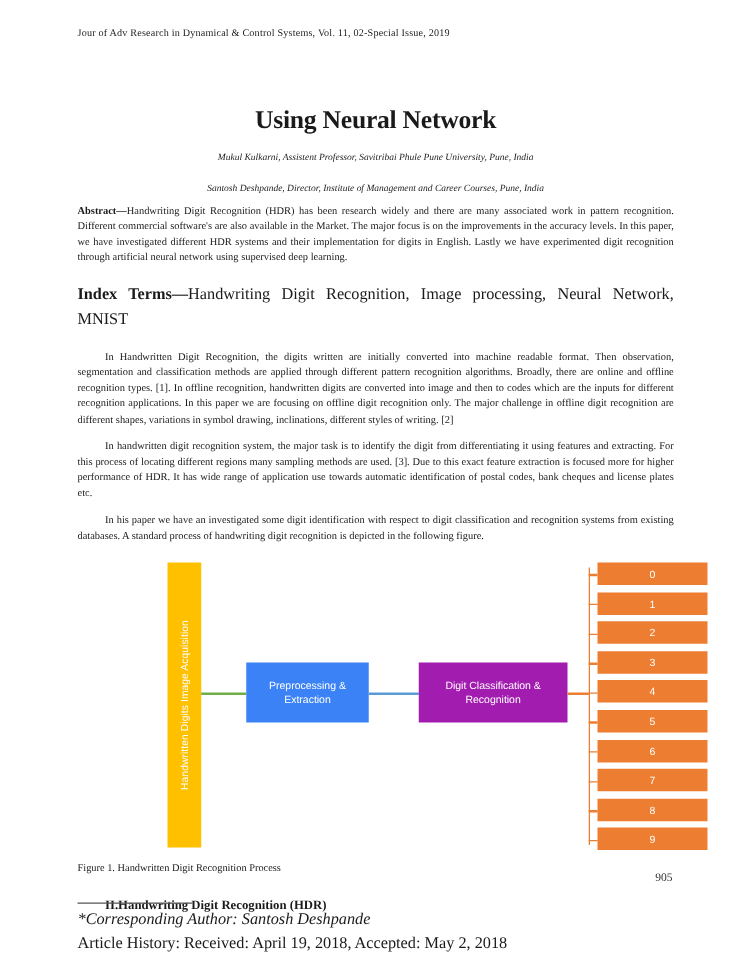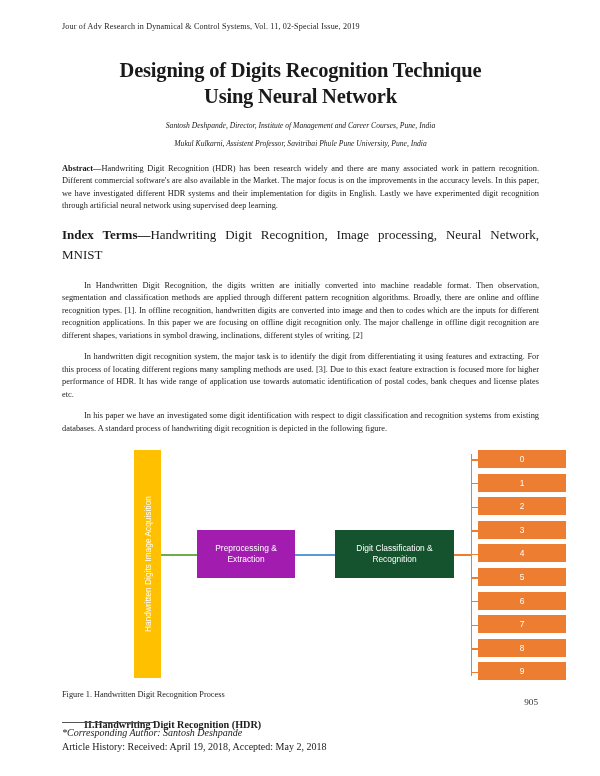--- a/index.html
+++ b/index.html
@@ -134,29 +134,29 @@
     font-family: "Liberation Sans", sans-serif;
     font-size: 8.4px;
     line-height: 1.42;
     padding: 2px;
   }
   .pbox.green {
     left: 135px;
     top: 86px;
     width: 98px;
     height: 48px;
-    background: #a21caf;
+    background: #3b82f6;
     justify-content: flex-end;
   }
   .pbox.blue {
     left: 273px;
     top: 86px;
     width: 119px;
     height: 48px;
-    background: #14532d;
+    background: #a21caf;
   }
   .conn {
     position: absolute;
     height: 1.4px;
   }
   .conn.c1 { left: 99px;  top: 110px; width: 36px; background: #70AD47; }
   .conn.c2 { left: 233px; top: 110px; width: 40px; background: #5B9BD5; }
   .conn.c3 { left: 392px; top: 110px; width: 17px; background: #ED7D31; }
 
   .trunk {
@@ -231,40 +231,40 @@
     top: 722px;
     width: 477px;
   }
   .footnote-rule {
     width: 92px;
     height: 1.1px;
     background: #555;
     margin-bottom: 3px;
   }
   .footnote-line {
-    font-size: 10px;
+    font-size: 13px;
     line-height: 1.42;
   }
   .footnote-line.corr { font-style: italic; }
 </style>
 </head>
 <body>
 
 <div class="page">
   <div class="content">
 
     <div class="running-head">Jour of Adv Research in Dynamical &amp; Control Systems, Vol. 11, 02-Special Issue, 2019</div>
 
     <h1 class="title">
-      <span>Designing of Digits Recognition Technique</span><br>
+      <br>
       <span>Using Neural Network</span>
     </h1>
 
+    <div class="author-line second">Mukul Kulkarni, Assistent Professor, Savitribai Phule Pune University, Pune, India</div>
     <div class="author-line">Santosh Deshpande, Director, Institute of Management and Career Courses, Pune, India</div>
-    <div class="author-line second">Mukul Kulkarni, Assistent Professor, Savitribai Phule Pune University, Pune, India</div>
 
     <div class="abstract"><b>Abstract—</b><span>Handwriting Digit Recognition (HDR) has been research widely and there are many associated work in pattern recognition. Different commercial software's are also available in the Market. The major focus is on the improvements in the accuracy levels. In this paper, we have investigated different HDR systems and their implementation for digits in English. Lastly we have experimented digit recognition through artificial neural network using supervised deep learning.</span></div>
 
     <div class="index-terms"><b>Index Terms—</b><span>Handwriting Digit Recognition, Image processing, Neural Network, MNIST</span></div>
 
 
     <p class="body">In Handwritten Digit Recognition, the digits written are initially converted into machine readable format. Then observation, segmentation and classification methods are applied through different pattern recognition algorithms. Broadly, there are online and offline recognition types. [1]. In offline recognition, handwritten digits are converted into image and then to codes which are the inputs for different recognition applications. In this paper we are focusing on offline digit recognition only. The major challenge in offline digit recognition are different shapes, variations in symbol drawing, inclinations, different styles of writing. [2]</p>
     <p class="body">In handwritten digit recognition system, the major task is to identify the digit from differentiating it using features and extracting. For this process of locating different regions many sampling methods are used. [3]. Due to this exact feature extraction is focused more for higher performance of HDR. It has wide range of application use towards automatic identification of postal codes, bank cheques and license plates etc.</p>
     <p class="body">In his paper we have an investigated some digit identification with respect to digit classification and recognition systems from existing databases. A standard process of handwriting digit recognition is depicted in the following figure.</p>
 

